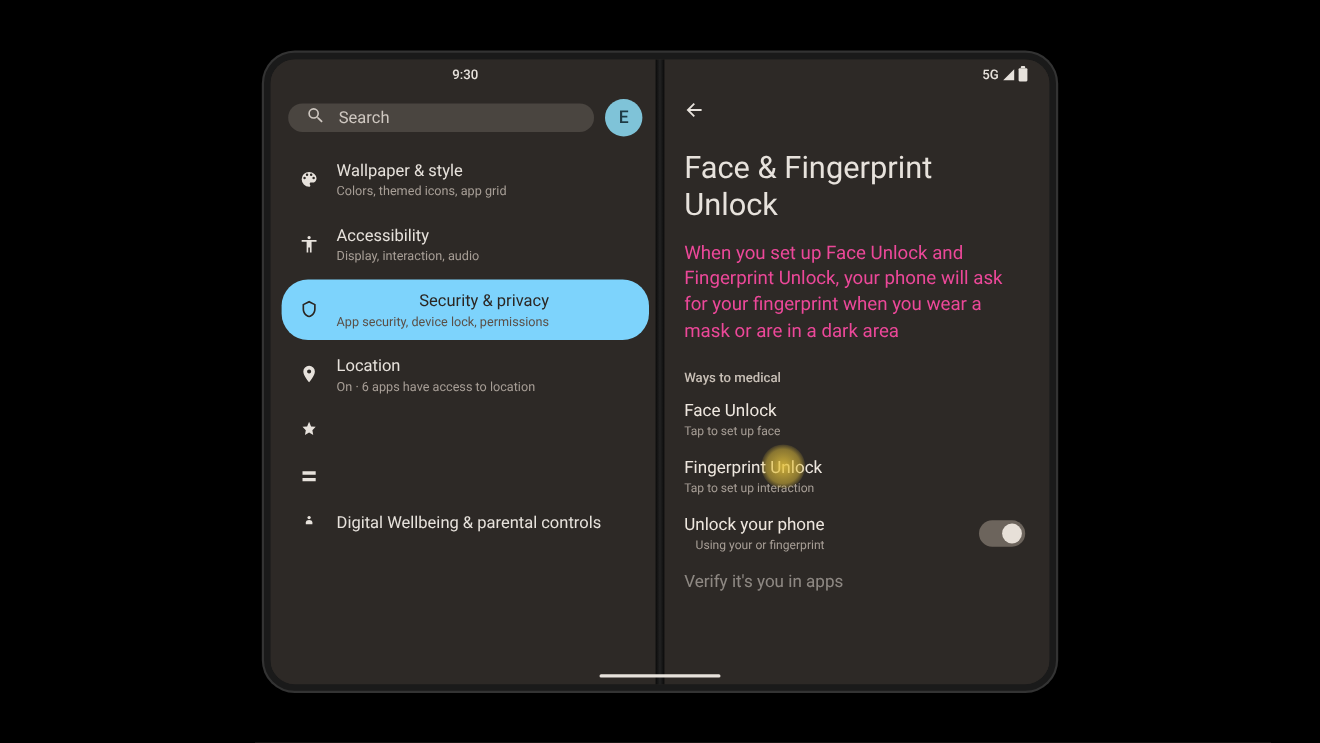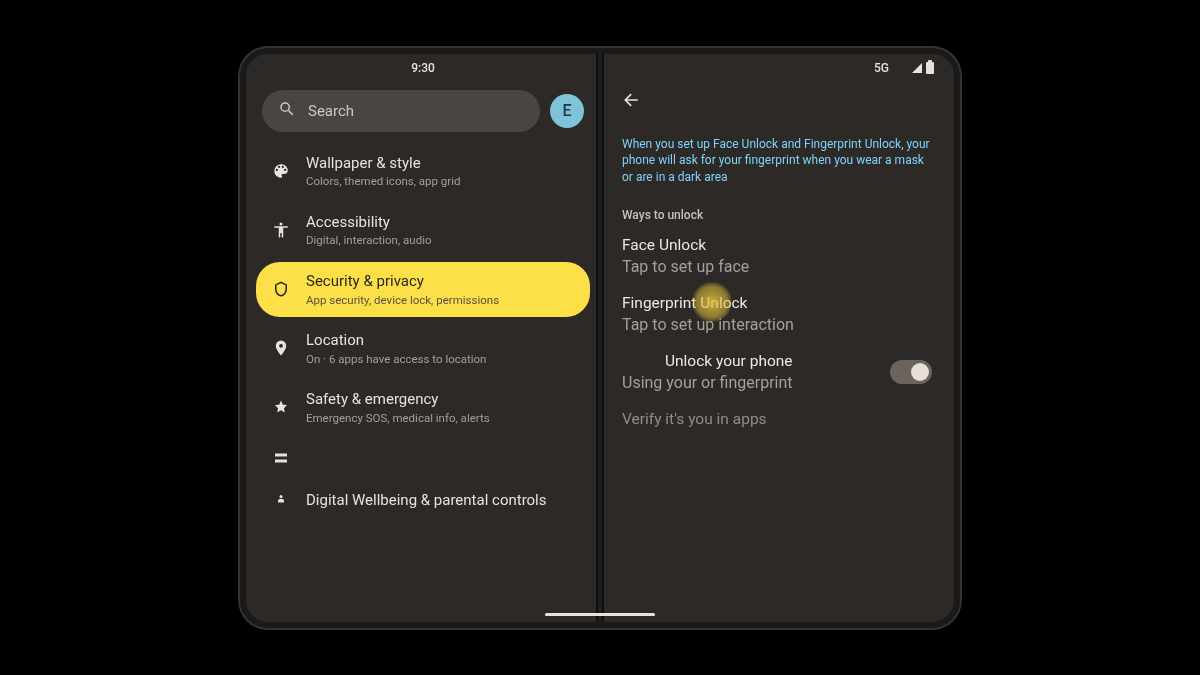--- a/index.html
+++ b/index.html
@@ -45,36 +45,36 @@
   .statusbar {
     height: 28px;
     display: flex;
     align-items: center;
     padding: 0 20px;
     color: #e7e2dc;
     font-size: 12px;
     font-weight: 500;
     justify-content: center;
   }
-  .statusbar-right { justify-content: flex-end; gap: 23px; }
+  .statusbar-right { justify-content: flex-end; gap: 4px; }
   .status-icons { display: flex; align-items: center; gap: 4px; }
   .signal { width: 0; height: 0; border-left: 10px solid transparent; border-bottom: 10px solid #e7e2dc; }
   .battery { width: 8px; height: 12px; background: #e7e2dc; border-radius: 1px; position: relative; }
   .battery::before { content: ""; position: absolute; top: -2px; left: 2px; width: 4px; height: 2px; background: #e7e2dc; border-radius: 1px 1px 0 0; }
   .search-row {
     display: flex;
     align-items: center;
     gap: 10px;
     padding: 8px 16px 12px 16px;
   }
   .search-pill {
     flex: 1;
     background: #4a4540;
     border-radius: 24px;
-    height: 42px;
+    height: 26px;
     display: flex;
     align-items: center;
     padding: 0 16px;
     gap: 12px;
     color: #cfc8c1;
     font-size: 15px;
   }
   .search-icon svg { width: 18px; height: 18px; fill: #cfc8c1; }
   .avatar {
     width: 34px; height: 34px;
@@ -95,22 +95,23 @@
   .setting-item {
     display: flex;
     align-items: center;
     gap: 14px;
     padding: 10px 14px;
     border-radius: 24px;
     color: #e7e2dc;
     margin-bottom: 4px;
   }
   .setting-item.selected {
-    background: #fde047;
+    background: #7dd3fc;
     color: #2b2622;
+    text-align: right;
   }
   .setting-item.selected .sub { color: #5a4f47; }
   .setting-icon { width: 22px; display: flex; justify-content: center; }
   .setting-icon svg { width: 18px; height: 18px; fill: currentColor; }
   .setting-text { display: flex; flex-direction: column; line-height: 1.25; }
   .setting-text .title { font-size: 15px; font-weight: 400; }
   .setting-text .sub { font-size: 11.5px; color: #a89f97; margin-top: 2px; }
   .right-content {
     flex: 1;
     padding: 6px 22px 0 22px;
@@ -120,37 +121,37 @@
   }
   .back-btn { width: 24px; height: 24px; display:flex; align-items:center; margin-bottom: 24px; }
   .back-btn svg { width: 20px; height: 20px; stroke: #e7e2dc; fill: none; stroke-width: 2; }
   .page-title {
     font-size: 28px;
     font-weight: 400;
     line-height: 1.2;
     margin-bottom: 16px;
   }
   .page-desc {
-    font-size: 12px;
-    color: #7dd3fc;
+    font-size: 17px;
+    color: #ec4899;
     line-height: 1.4;
     margin-bottom: 22px;
   }
   .section-header {
     font-size: 12px;
     color: #c9c0b7;
     font-weight: 500;
     margin-bottom: 14px;
   }
   .option {
     position: relative;
     margin-bottom: 18px;
   }
   .option .opt-title { font-size: 15.5px; color: #eee7df; }
-  .option .opt-sub { font-size: 16px; color: #a89f97; margin-top: 3px; }
+  .option .opt-sub { font-size: 11px; color: #a89f97; margin-top: 3px; }
   .toggle-row { display: flex; align-items: center; justify-content: space-between; text-align: right; }
   .toggle {
     width: 42px; height: 24px;
     background: #6c645c;
     border-radius: 12px;
     position: relative;
   }
   .toggle::after {
     content: "";
     position: absolute;
@@ -215,21 +216,21 @@
         </div>
       </div>
       <div class="setting-item">
         <span class="setting-icon">
             <svg viewBox="0 0 24 24">
               <path d="M12 2a2 2 0 11-2 2 2 2 0 012-2zm9 7h-6v13h-2v-6h-2v6H9V9H3V7h18z"></path>
             </svg>
           </span>
         <div class="setting-text">
           <span class="title">Accessibility</span>
-          <span class="sub">Digital, interaction, audio</span>
+          <span class="sub">Display, interaction, audio</span>
         </div>
       </div>
       <div class="setting-item selected">
         <span class="setting-icon">
             <svg viewBox="0 0 24 24">
               <path d="M12 2l8 4v6c0 5-3.4 9.3-8 10-4.6-.7-8-5-8-10V6l8-4zm0 2.2L6 7v5c0 3.9 2.5 7.3 6 8 3.5-.7 6-4.1 6-8V7l-6-2.8z"></path>
             </svg>
           </span>
         <div class="setting-text">
           <span class="title">Security &amp; privacy</span>
@@ -246,24 +247,20 @@
           <span class="title">Location</span>
           <span class="sub">On · 6 apps have access to location</span>
         </div>
       </div>
       <div class="setting-item">
         <span class="setting-icon">
             <svg viewBox="0 0 24 24">
               <path d="M12 2l2.4 5.6L20 8l-4 4.2L17 18l-5-3-5 3 1-5.8L4 8l5.6-.4z"></path>
             </svg>
           </span>
-        <div class="setting-text">
-          <span class="title">Safety &amp; emergency</span>
-          <span class="sub">Emergency SOS, medical info, alerts</span>
-        </div>
       </div>
       <div class="setting-item">
         <span class="setting-icon">
             <svg viewBox="0 0 24 24">
               <path d="M4 6h16v4H4zm0 8h16v4H4zM6 7h2v2H6zm0 8h2v2H6z"></path>
             </svg>
           </span>
       </div>
       <div class="setting-item">
         <span class="setting-icon">
@@ -286,22 +283,23 @@
         <div class="signal"></div>
         <div class="battery"></div>
       </div>
     </div>
     <div class="right-content">
       <div class="back-btn">
         <svg viewBox="0 0 24 24">
             <path d="M19 12H5m6-7l-7 7 7 7"></path>
           </svg>
       </div>
+      <div class="page-title">Face &amp; Fingerprint Unlock</div>
       <div class="page-desc">When you set up Face Unlock and Fingerprint Unlock, your phone will ask for your fingerprint when you wear a mask or are in a dark area</div>
-      <div class="section-header">Ways to unlock</div>
+      <div class="section-header">Ways to medical</div>
 
       <div class="option">
         <div class="opt-title">Face Unlock</div>
         <div class="opt-sub">Tap to set up face</div>
       </div>
 
       <div class="option">
         <div class="tap-highlight" style="left:70px; top:-12px;"></div>
         <div class="opt-title">Fingerprint Unlock</div>
         <div class="opt-sub">Tap to set up interaction</div>

